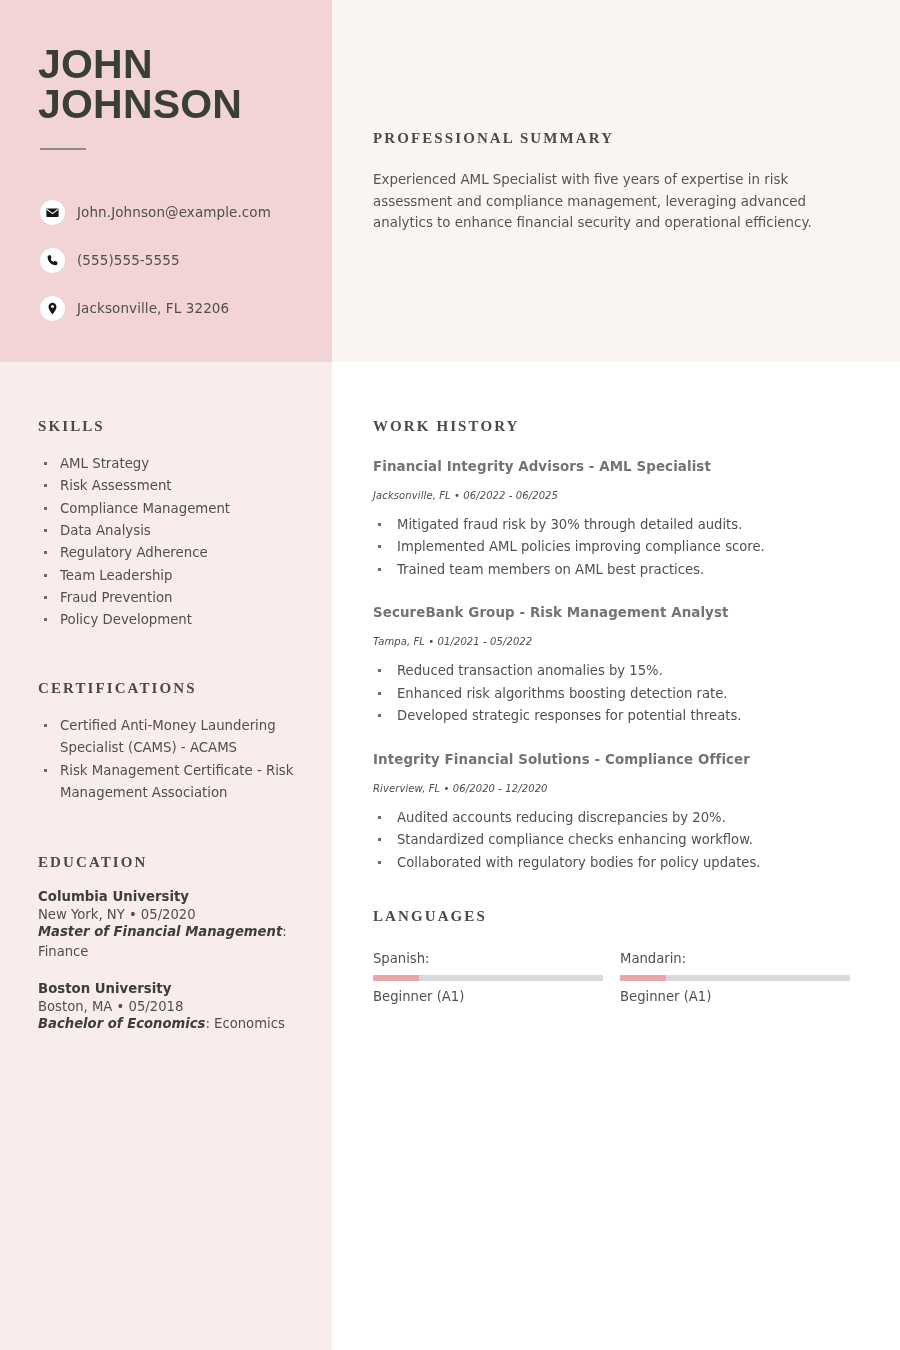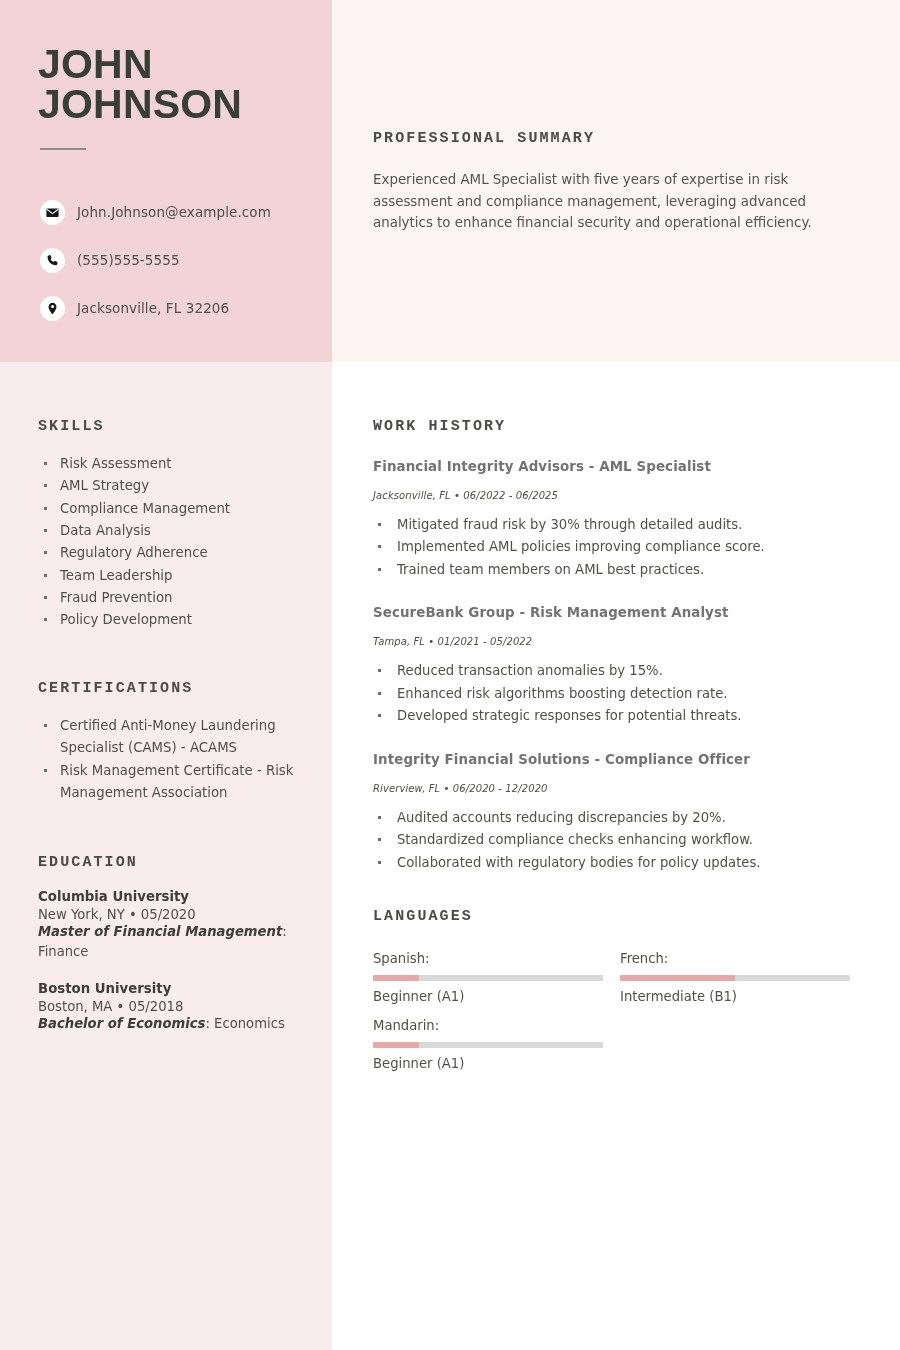--- a/index.html
+++ b/index.html
@@ -94,21 +94,21 @@
   .contact-text {
     margin-left: 12px;
     font-size: 13.5px;
     color: #4f4f4b;
     letter-spacing: 0.1px;
     white-space: nowrap;
   }
 
   
   .sec-head {
-    font-family: Liberation Mono, monospace;
+    font-family: Liberation Serif, serif;
     font-size: 15px;
     font-weight: bold;
     letter-spacing: 2.1px;
     color: #4a4a46;
     text-transform: uppercase;
     margin: 0;
   }
 
   
   .summary-block {
@@ -310,22 +310,22 @@
   </div>
 
   <div class="summary-block">
     <h2 class="sec-head">PROFESSIONAL SUMMARY</h2>
     <p class="summary-text">Experienced AML Specialist with five years of expertise in risk assessment and compliance management, leveraging advanced analytics to enhance financial security and operational efficiency.</p>
   </div>
 
   <div class="skills-block">
     <h2 class="sec-head">SKILLS</h2>
     <ul class="side-bullets">
+      <li>AML Strategy</li>
       <li>Risk Assessment</li>
-      <li>AML Strategy</li>
       <li>Compliance Management</li>
       <li>Data Analysis</li>
       <li>Regulatory Adherence</li>
       <li>Team Leadership</li>
       <li>Fraud Prevention</li>
       <li>Policy Development</li>
     </ul>
   </div>
 
   <div class="certs-block">
@@ -396,27 +396,20 @@
     <div class="lang-grid">
 
       <div>
         <div class="lang-name">Spanish:</div>
         <div class="lang-track">
           <div class="lang-fill" style="width: 20%;"></div>
         </div>
         <div class="lang-level">Beginner (A1)</div>
       </div>
 
-      <div>
-        <div class="lang-name">French:</div>
-        <div class="lang-track">
-          <div class="lang-fill" style="width: 50%;"></div>
-        </div>
-        <div class="lang-level">Intermediate (B1)</div>
-      </div>
 
       <div>
         <div class="lang-name">Mandarin:</div>
         <div class="lang-track">
           <div class="lang-fill" style="width: 20%;"></div>
         </div>
         <div class="lang-level">Beginner (A1)</div>
       </div>
 
     </div>

